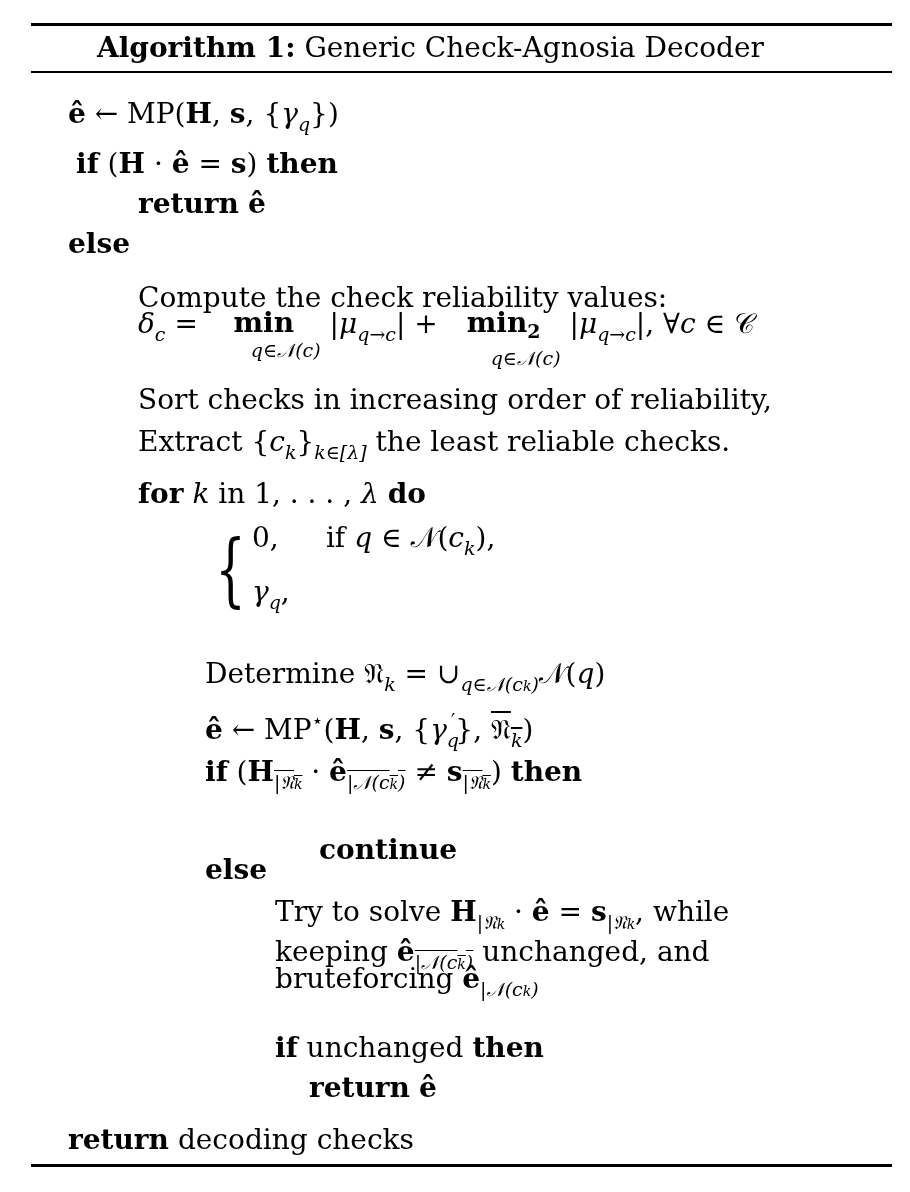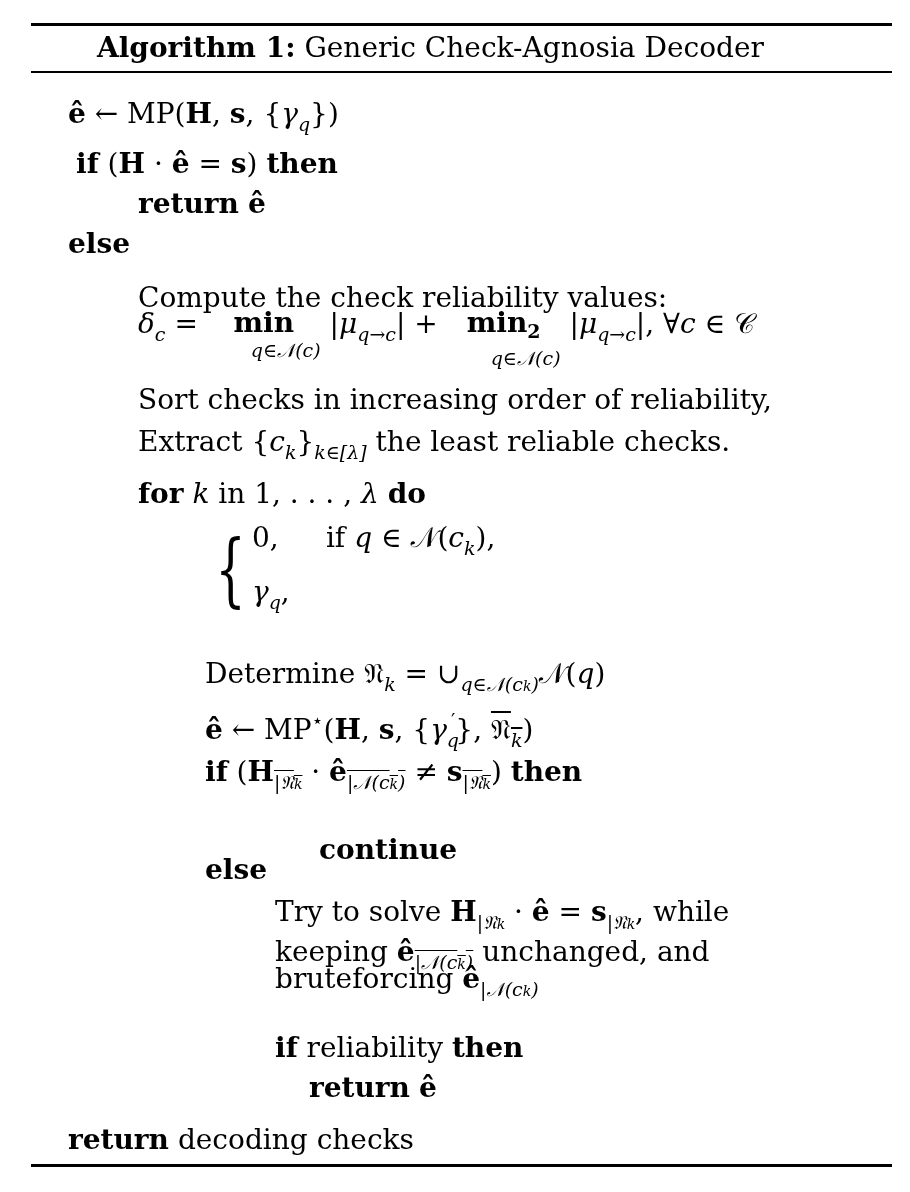--- a/index.html
+++ b/index.html
@@ -122,21 +122,21 @@
 <div class="line" style="left:275px; top:934px;">
   keeping <span class="bf">ê</span><span class="sub ovl">|𝒩(c<span style="font-size:14px">k</span>)</span> unchanged, and
 </div>
 
 <div class="line" style="left:275px; top:961px;">
   bruteforcing <span class="bf">ê</span><span class="sub">|𝒩(c<span style="font-size:14px">k</span>)</span>
 </div>
 
 <div class="line" style="left:275px; top:1030px;">
   <span class="kw">if</span>
-  <span>reliability</span>
+  <span>unchanged</span>
   <span class="kw">then</span>
 </div>
 
 <div class="line" style="left:309px; top:1070px;">
   <span class="kw">return</span>
   <span class="bf">ê</span>
 </div>
 
 <div class="line" style="left:68px; top:1122px;">
   <span class="kw">return</span>

